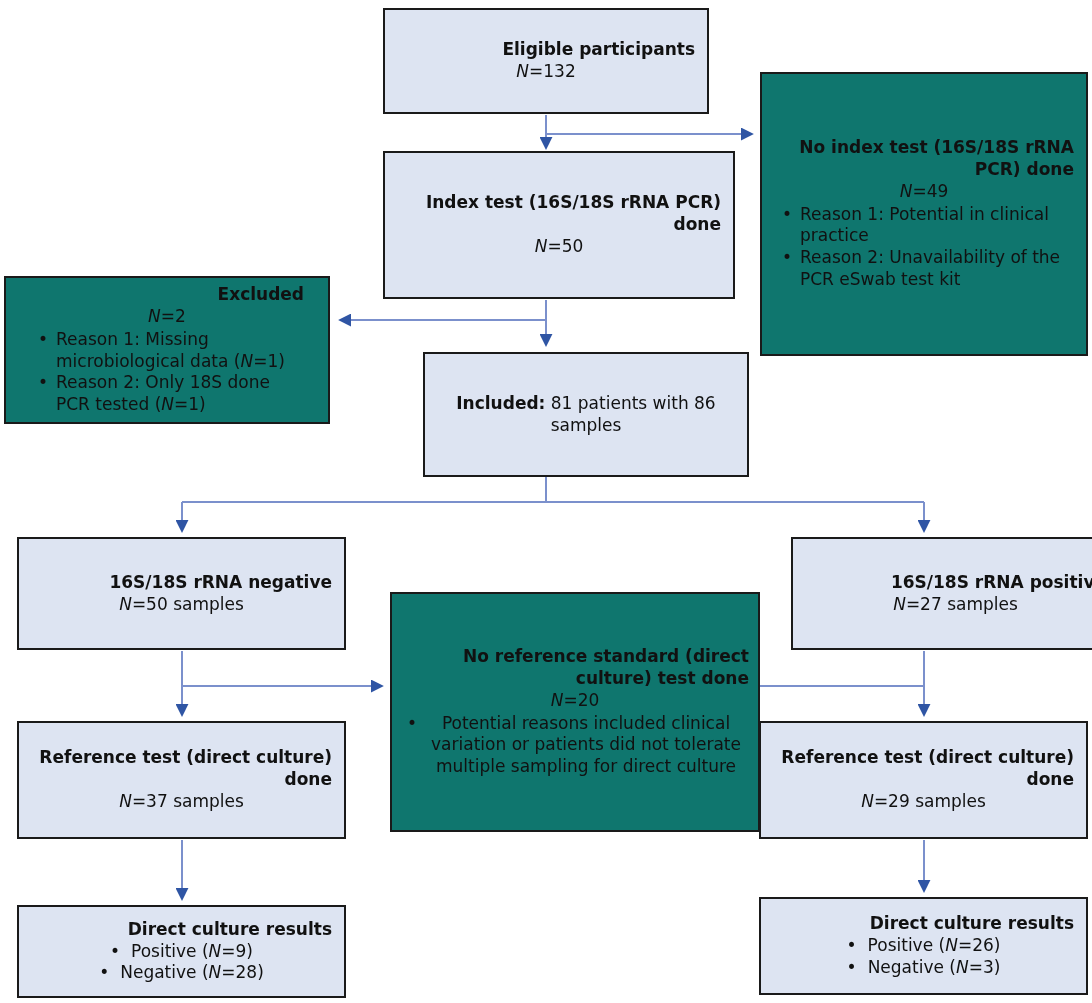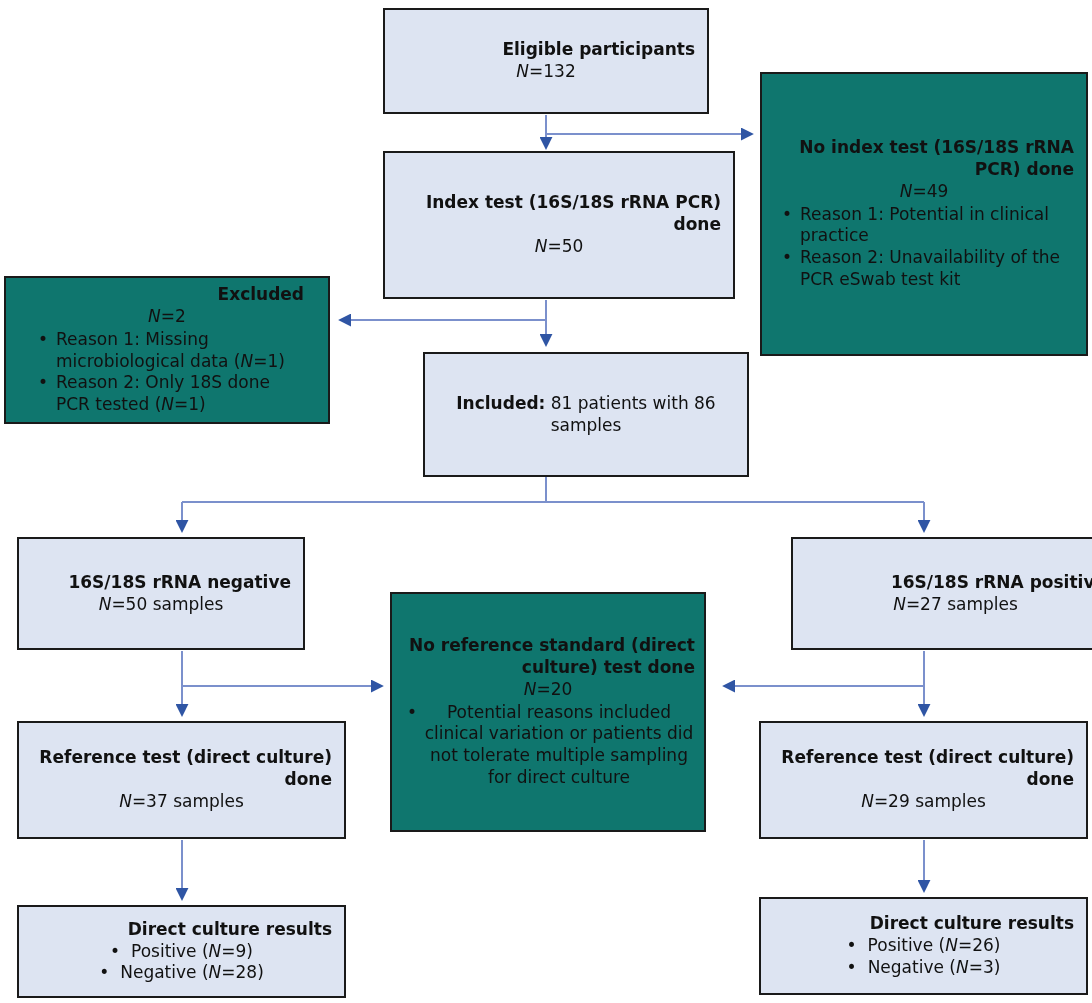--- a/index.html
+++ b/index.html
@@ -32,22 +32,22 @@
   .bullet .txt.center{text-align:center;}
   .bullet-centered{display:flex;justify-content:center;gap:11px;}
   i{font-style:italic;}
 
   
   .b-eligible   {left:383px;top:8px;  width:326px;height:106px;}
   .b-noindex    {left:760px;top:72px; width:328px;height:284px;}
   .b-index      {left:383px;top:151px;width:352px;height:148px;}
   .b-excluded   {left:4px;  top:276px;width:326px;height:148px;padding:6px 24px;}
   .b-included   {left:383px;top:352px;width:326px;height:125px;margin-left:40px;}
-  .b-negative   {left:17px; top:537px;width:288px;height:113px;}
-  .b-noref      {left:390px;top:592px;width:316px;height:240px;padding:6px 9px;}
+  .b-negative   {left:17px; top:537px;width:329px;height:113px;}
+  .b-noref      {left:390px;top:592px;width:370px;height:240px;padding:6px 9px;}
   .b-positive   {left:759px;top:537px;width:329px;height:113px;margin-left:32px;}
   .b-refleft    {left:17px; top:721px;width:329px;height:118px;}
   .b-refright   {left:759px;top:721px;width:329px;height:118px;}
   .b-resleft    {left:17px; top:905px;width:329px;height:93px;}
   .b-resright   {left:759px;top:897px;width:329px;height:98px;}
 </style>
 </head>
 <body>
 
 <div class="canvas">

